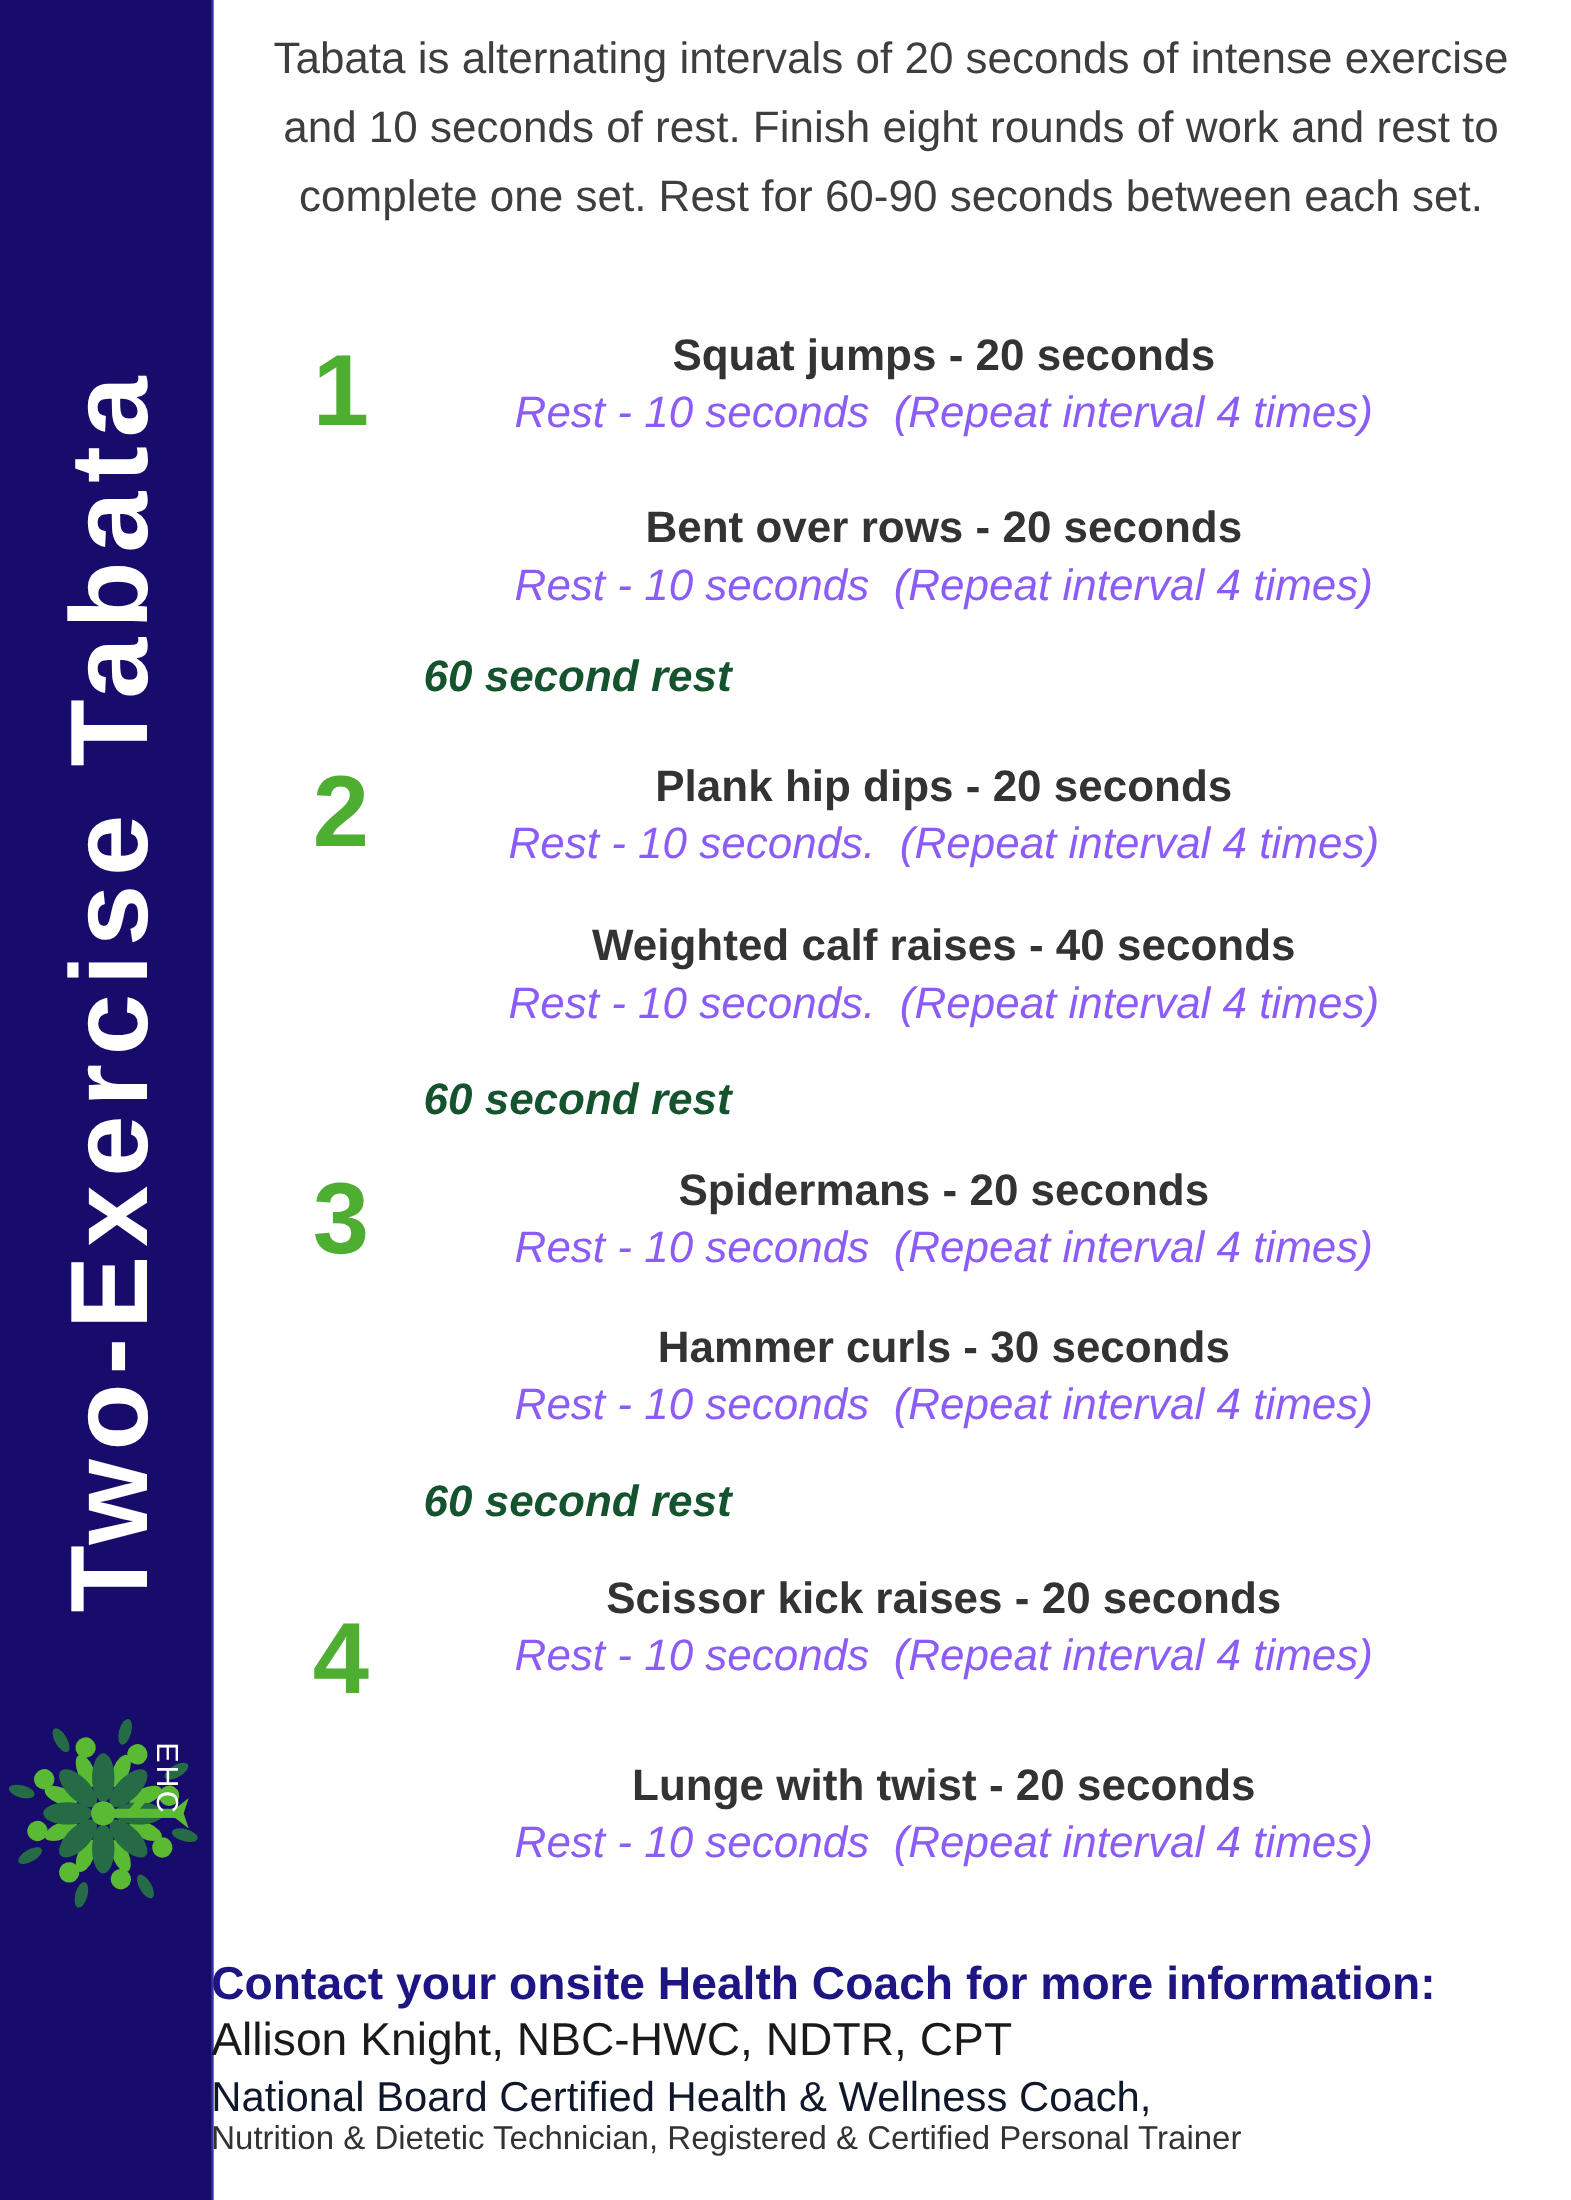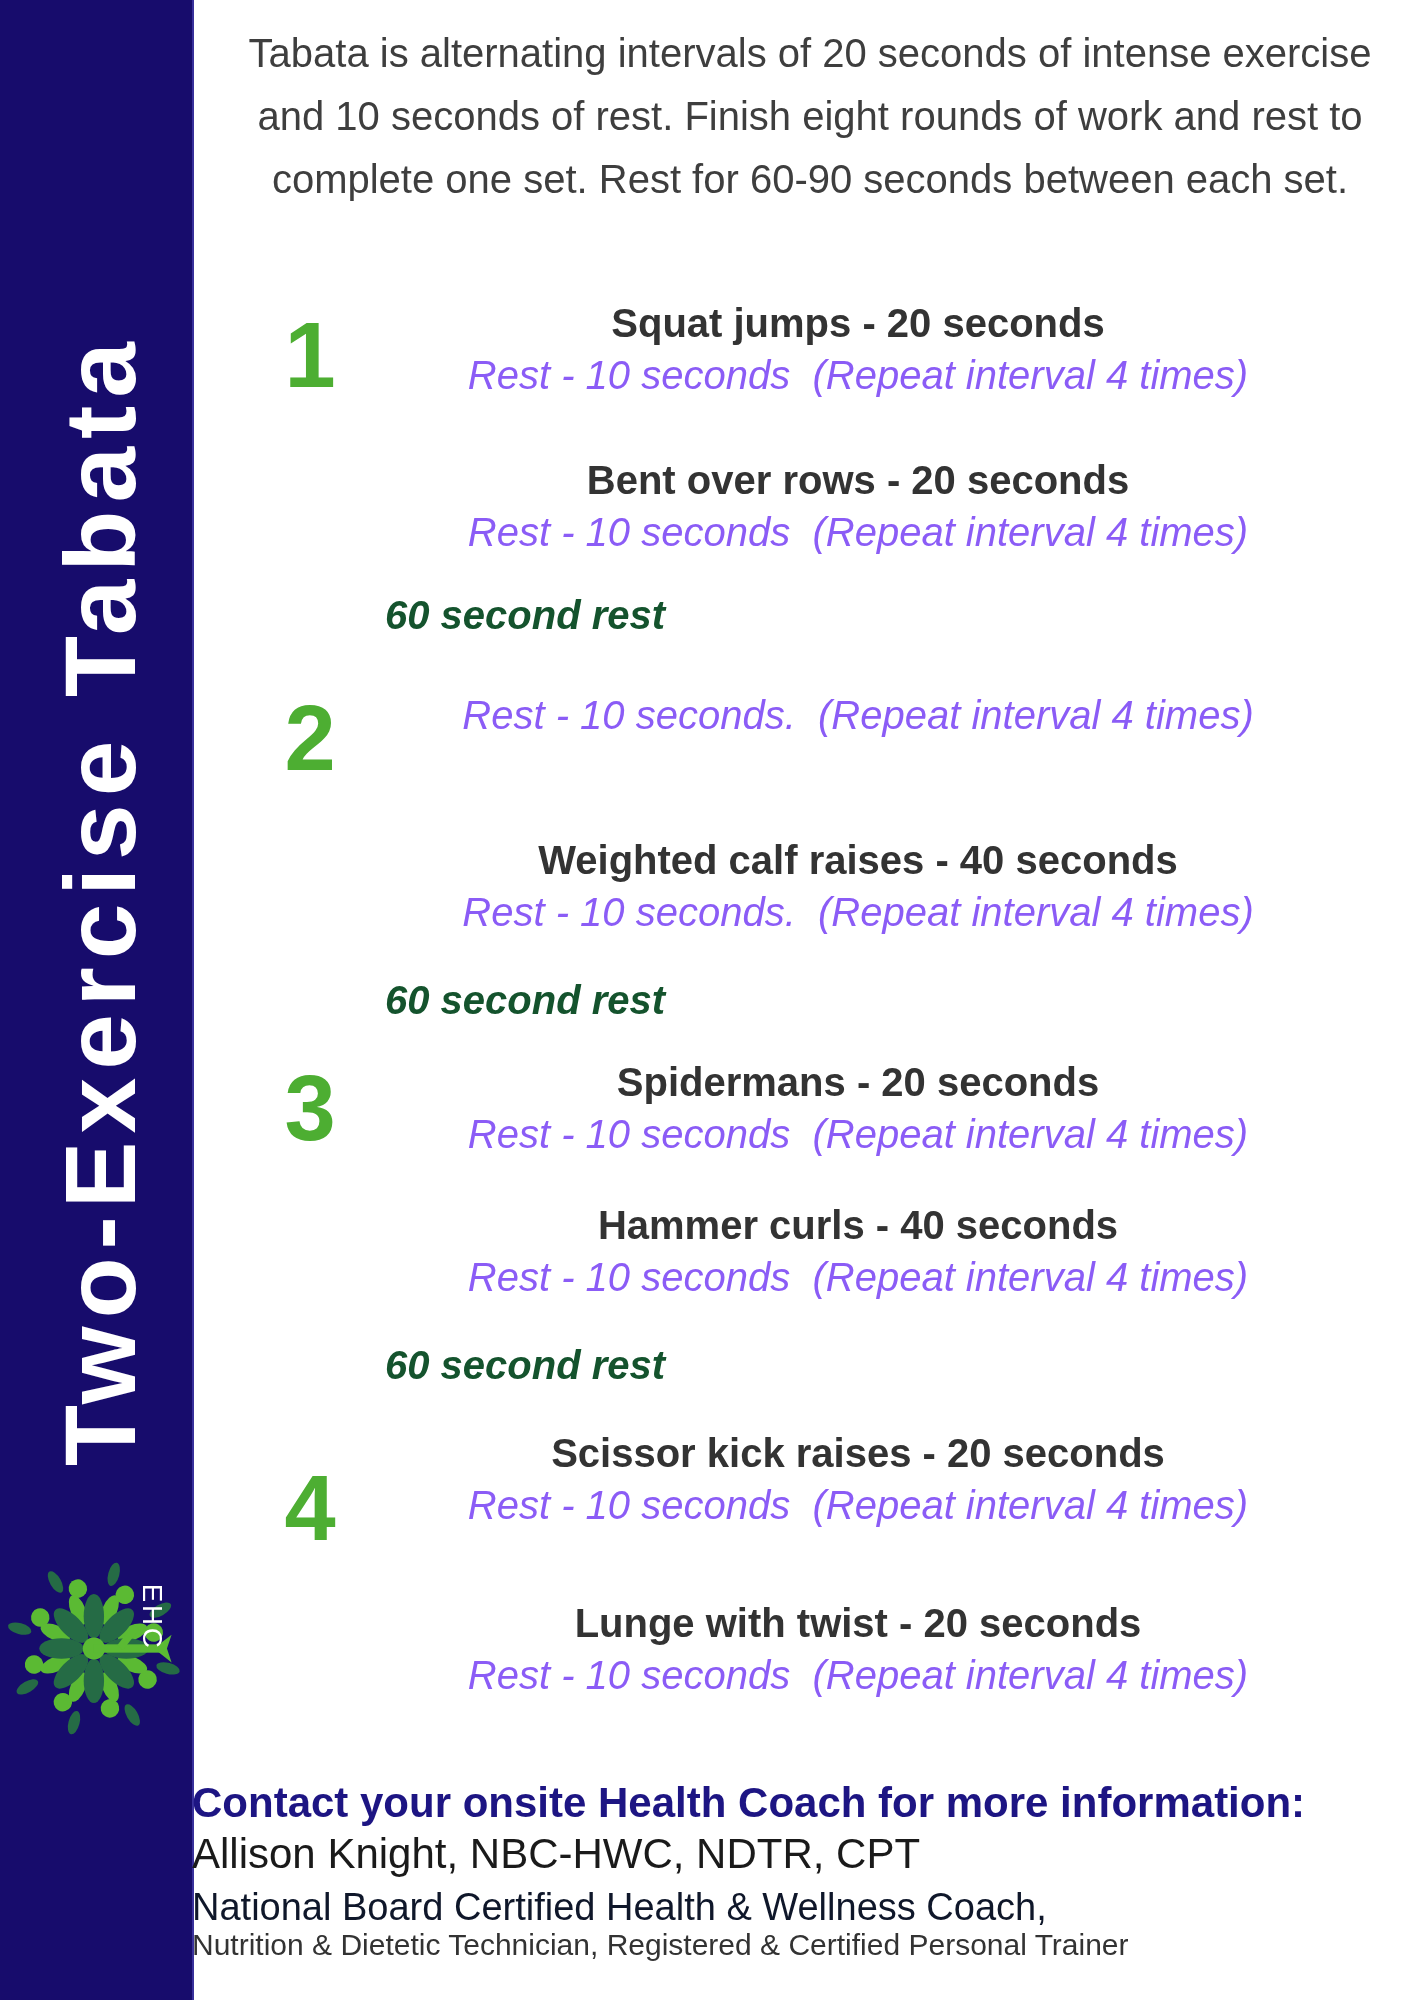--- a/index.html
+++ b/index.html
@@ -133,35 +133,36 @@
       <div class="ex-rest">Rest - 10 seconds  (Repeat interval 4 times)</div>
     </div>
     <div class="exercise" style="top:454px">
       <div class="ex-title">Bent over rows - 20 seconds</div>
       <div class="ex-rest">Rest - 10 seconds  (Repeat interval 4 times)</div>
     </div>
     <div class="set-rest" style="top:589px">60 second rest</div>
 
     <div class="set-number" style="top:692px">2</div>
     <div class="exercise" style="top:689px">
+      <div class="ex-title">Plank hip dips - 20 seconds</div>
       <div class="ex-rest">Rest - 10 seconds.  (Repeat interval 4 times)</div>
     </div>
     <div class="exercise" style="top:834px">
       <div class="ex-title">Weighted calf raises - 40 seconds</div>
       <div class="ex-rest">Rest - 10 seconds.  (Repeat interval 4 times)</div>
     </div>
     <div class="set-rest" style="top:974px">60 second rest</div>
 
     <div class="set-number" style="top:1062px">3</div>
     <div class="exercise" style="top:1056px">
       <div class="ex-title">Spidermans - 20 seconds</div>
       <div class="ex-rest">Rest - 10 seconds  (Repeat interval 4 times)</div>
     </div>
     <div class="exercise" style="top:1199px">
-      <div class="ex-title">Hammer curls - 40 seconds</div>
+      <div class="ex-title">Hammer curls - 30 seconds</div>
       <div class="ex-rest">Rest - 10 seconds  (Repeat interval 4 times)</div>
     </div>
     <div class="set-rest" style="top:1339px">60 second rest</div>
 
     <div class="set-number" style="top:1462px">4</div>
     <div class="exercise" style="top:1427px">
       <div class="ex-title">Scissor kick raises - 20 seconds</div>
       <div class="ex-rest">Rest - 10 seconds  (Repeat interval 4 times)</div>
     </div>
     <div class="exercise" style="top:1597px">

